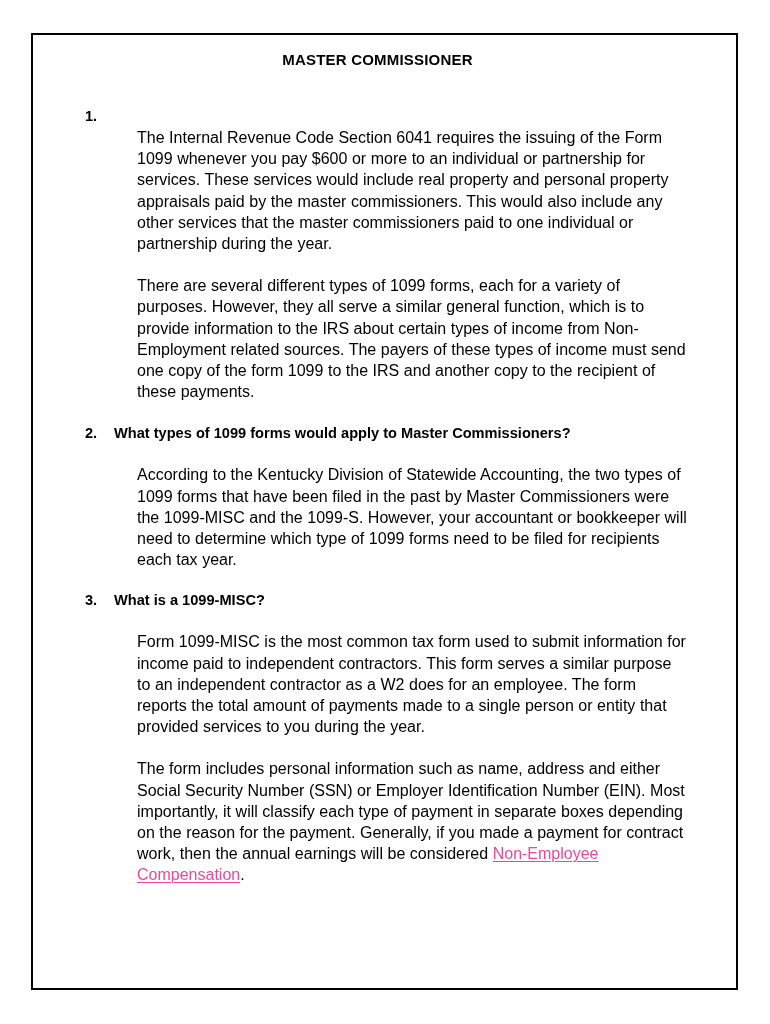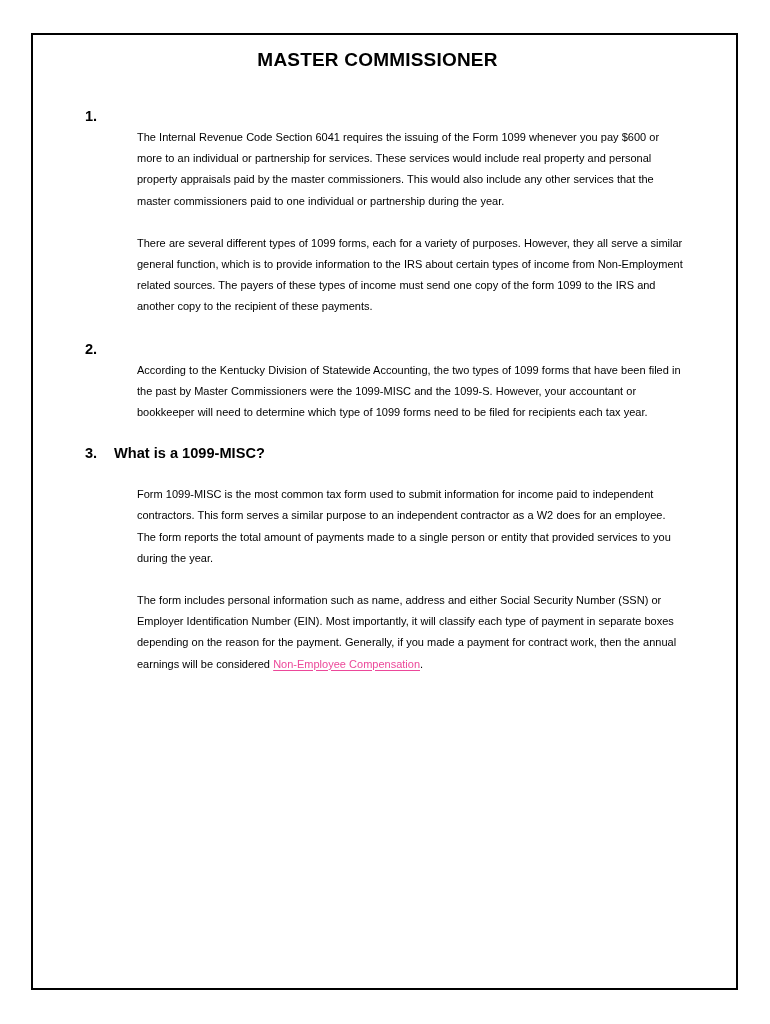--- a/index.html
+++ b/index.html
@@ -22,21 +22,21 @@
     width: 707px;
     height: 957px;
     border: 2px solid #000000;
     background: #ffffff;
     box-sizing: border-box;
   }
 
   .doc-title {
     text-align: center;
     font-weight: bold;
-    font-size: 19px;
+    font-size: 15px;
     line-height: 19px;
     letter-spacing: 0.2px;
     margin: 0;
     padding: 0;
   }
   .doc-title-block {
     margin-top: 15px;
     margin-left: 0;
     margin-right: 14px;
   }
@@ -63,21 +63,21 @@
   }
   .q-num {
     position: absolute;
     left: -29px;
     top: 0;
     font-weight: bold;
     font-size: 14.6px;
   }
 
   .body-text {
-    font-size: 11px;
+    font-size: 16px;
     line-height: 21.2px;
     margin: 0 0 0 104px;
     padding: 0;
     width: 550px;
     text-align: left;
     word-spacing: 0.1px;
   }
 
   .spacer-q1 { height: 37px; }
   .para-gap  { height: 21px; }
@@ -120,20 +120,21 @@
       <p class="body-text">The Internal Revenue Code Section 6041 requires the issuing of the Form 1099 whenever you pay $600 or more to an individual or partnership for services. These services would include real property and personal property appraisals paid by the master commissioners. This would also include any other services that the master commissioners paid to one individual or partnership during the year.</p>
       <div class="para-gap"></div>
       <p class="body-text">There are several different types of 1099 forms, each for a variety of purposes. However, they all serve a similar general function, which is to provide information to the IRS about certain types of income from Non-Employment related sources. The payers of these types of income must send one copy of the form 1099 to the IRS and another copy to the recipient of these payments.</p>
     </div>
 
     <div class="q-gap"></div>
 
     <div class="qa-item">
       <div class="q-heading">
         <span class="q-num">2.</span>
+        <span>What types of 1099 forms would apply to Master Commissioners?</span>
       </div>
       <div class="para-gap"></div>
       <p class="body-text">According to the Kentucky Division of Statewide Accounting, the two types of 1099 forms that have been filed in the past by Master Commissioners were the 1099-MISC and the 1099-S. However, your accountant or bookkeeper will need to determine which type of 1099 forms need to be filed for recipients each tax year.</p>
     </div>
 
     <div class="q-gap-sm"></div>
 
     <div class="qa-item">
       <div class="q-heading">
         <span class="q-num">3.</span>

